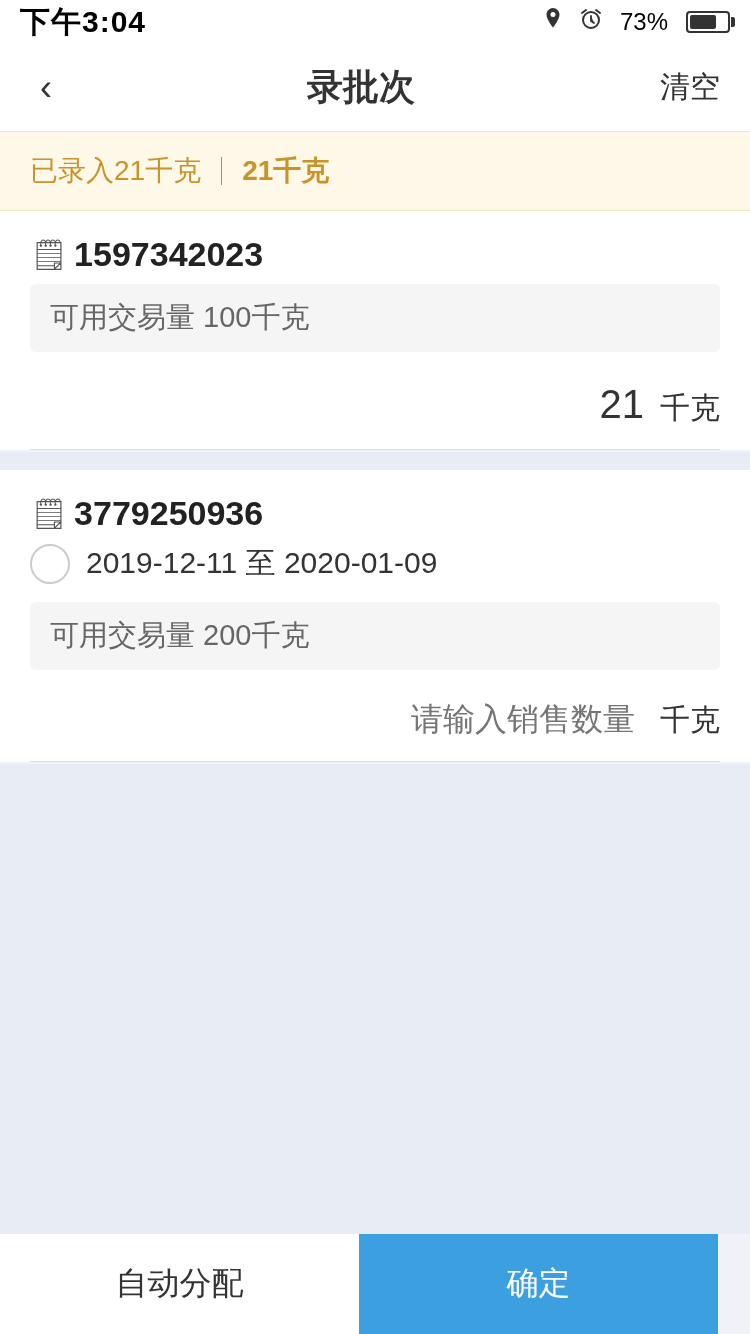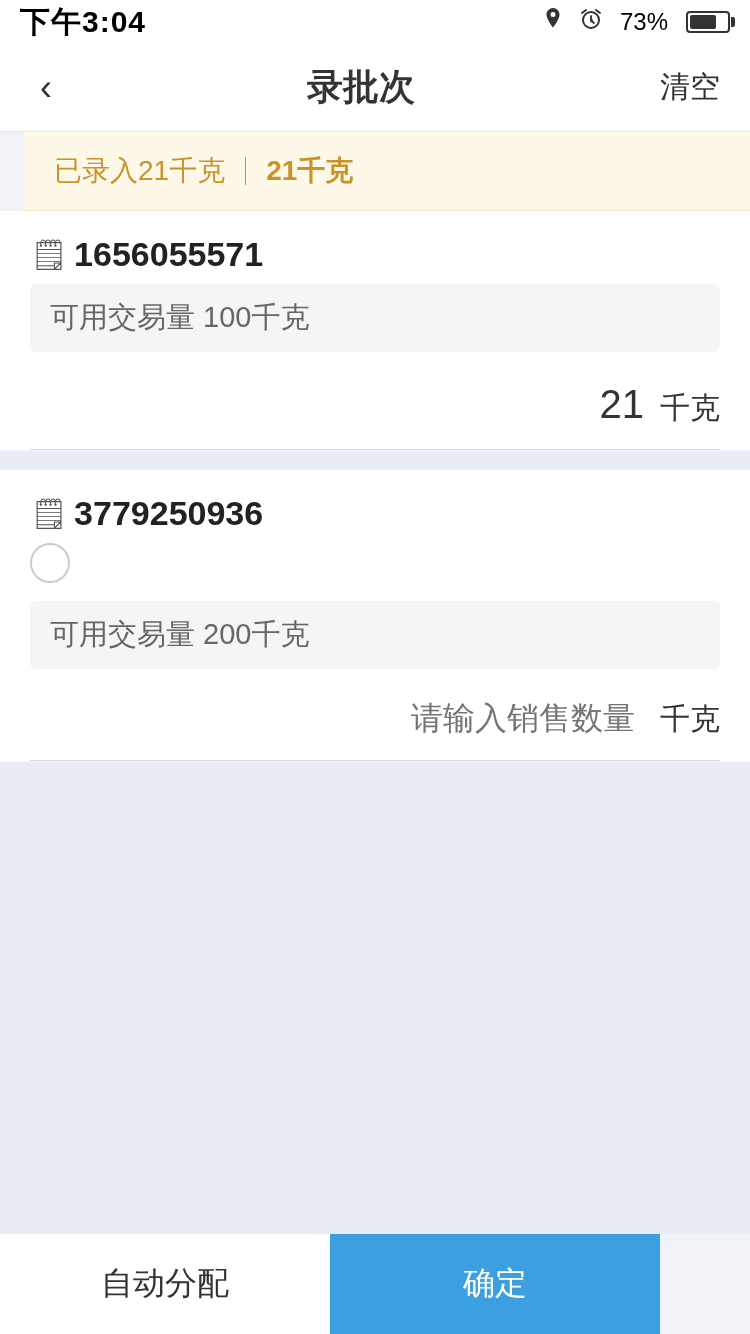--- a/index.html
+++ b/index.html
@@ -96,21 +96,20 @@
     }
 
     
     .info-banner {
       background: #fdf8e7;
       padding: 20px 30px;
       display: flex;
       align-items: center;
       gap: 20px;
       border-bottom: 1px solid #f0e8c8;
-      margin-left: 24px;
     }
     .info-banner-text {
       font-size: 28px;
       color: #c8942a;
     }
     .info-banner-divider {
       width: 1px;
       height: 28px;
       background: #c8942a;
     }
@@ -263,21 +262,21 @@
       flex: 1;
       background: #e8ecf4;
       min-height: 400px;
     }
 
     
     .bottom-bar {
       position: fixed;
       bottom: 0;
       left: 0;
-      width: 660px;
+      width: 718px;
       height: 100px;
       display: flex;
       background: #fff;
     }
 
     .btn-auto {
       flex: 1;
       display: flex;
       align-items: center;
       justify-content: center;
@@ -342,41 +341,42 @@
   <div class="info-banner">
     <span class="info-banner-text">已录入21千克</span>
     <div class="info-banner-divider"></div>
     <span class="info-banner-value">21千克</span>
   </div>
 
   <div class="card">
     <div class="batch-item">
       <div class="batch-header">
         <span class="batch-icon">🗒</span>
-        <span class="batch-id">1656055571</span>
+        <span class="batch-id">1597342023</span>
       </div>
       <div class="batch-available">可用交易量 100千克</div>
     </div>
     <div class="quantity-row">
       <span class="quantity-value">21</span>
       <span class="quantity-unit">千克</span>
     </div>
     <div class="quantity-divider"></div>
   </div>
 
   <div style="height: 18px; background: #e8ecf4;"></div>
 
   <div class="card">
     <div class="batch-item">
       <div class="batch-header">
         <span class="batch-icon">🗒</span>
         <span class="batch-id">3779250936</span>
       </div>
       <div class="batch-date-row">
         <div class="radio-circle"></div>
+        <span class="batch-date">2019-12-11 至 2020-01-09</span>
       </div>
       <div class="batch-available">可用交易量 200千克</div>
     </div>
     <div class="input-row">
       <input class="quantity-input" type="number" value="" placeholder="请输入销售数量" style="">
       <span class="input-unit">千克</span>
     </div>
     <div class="input-divider"></div>
   </div>
 

